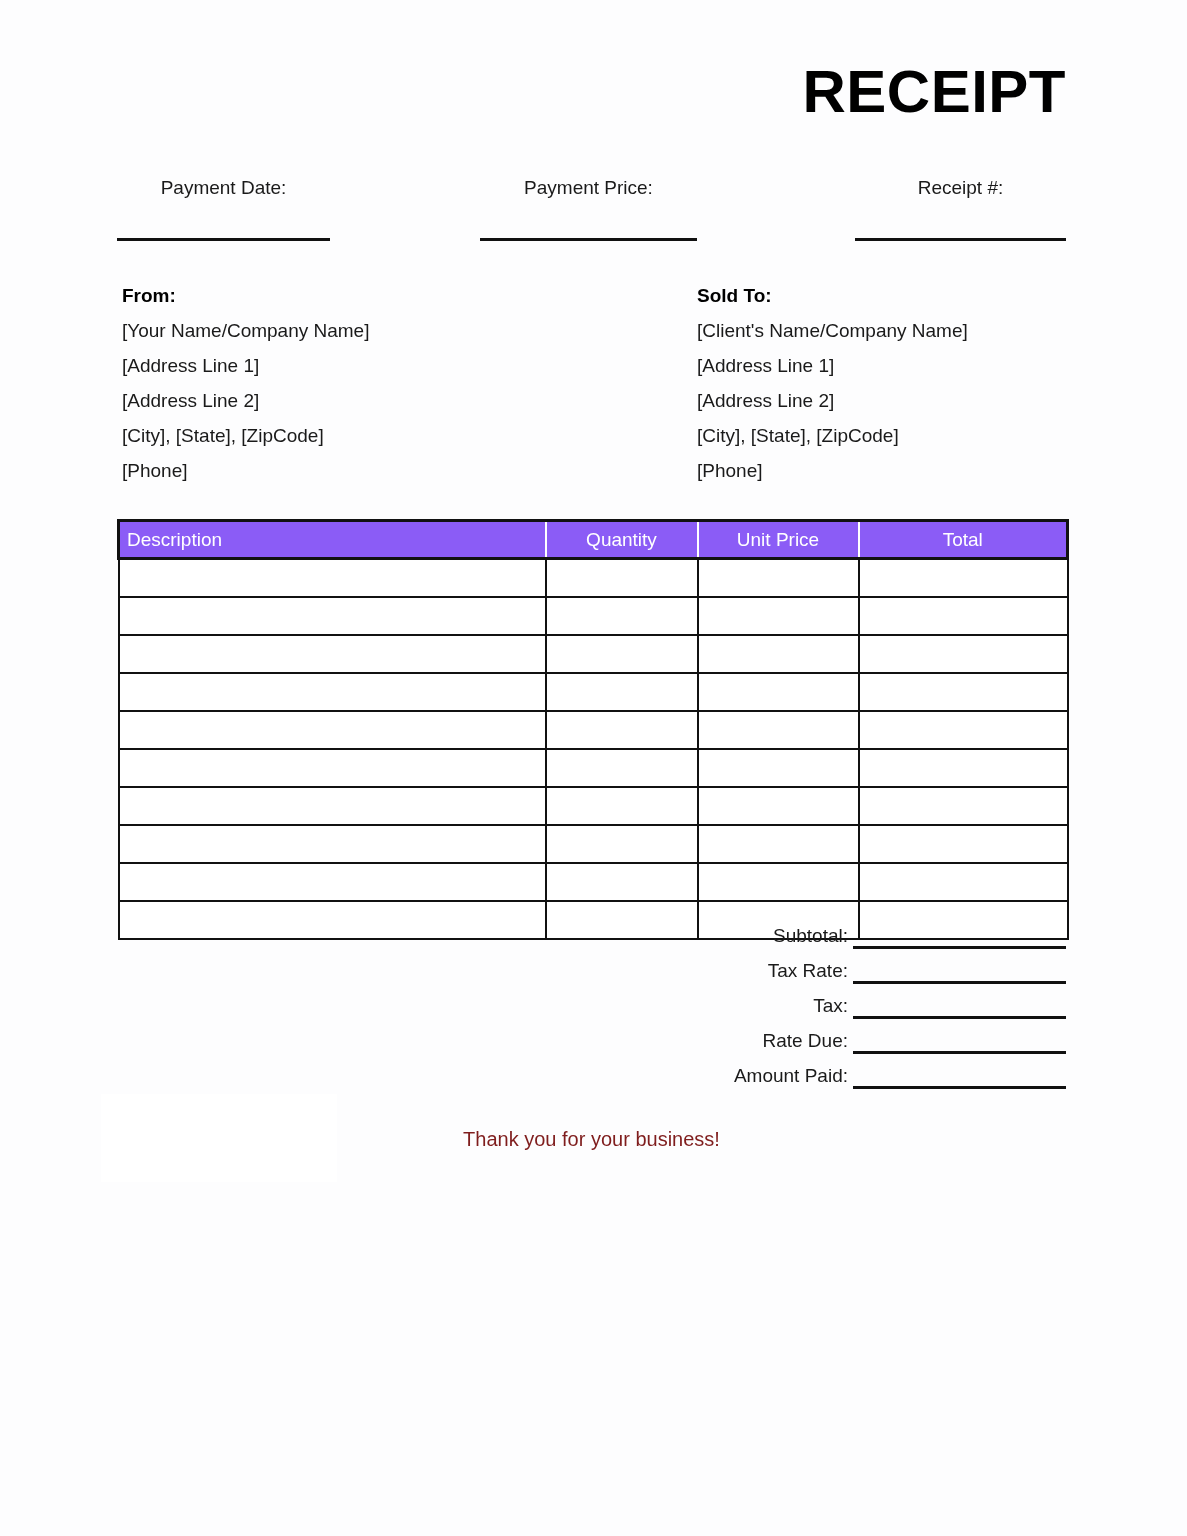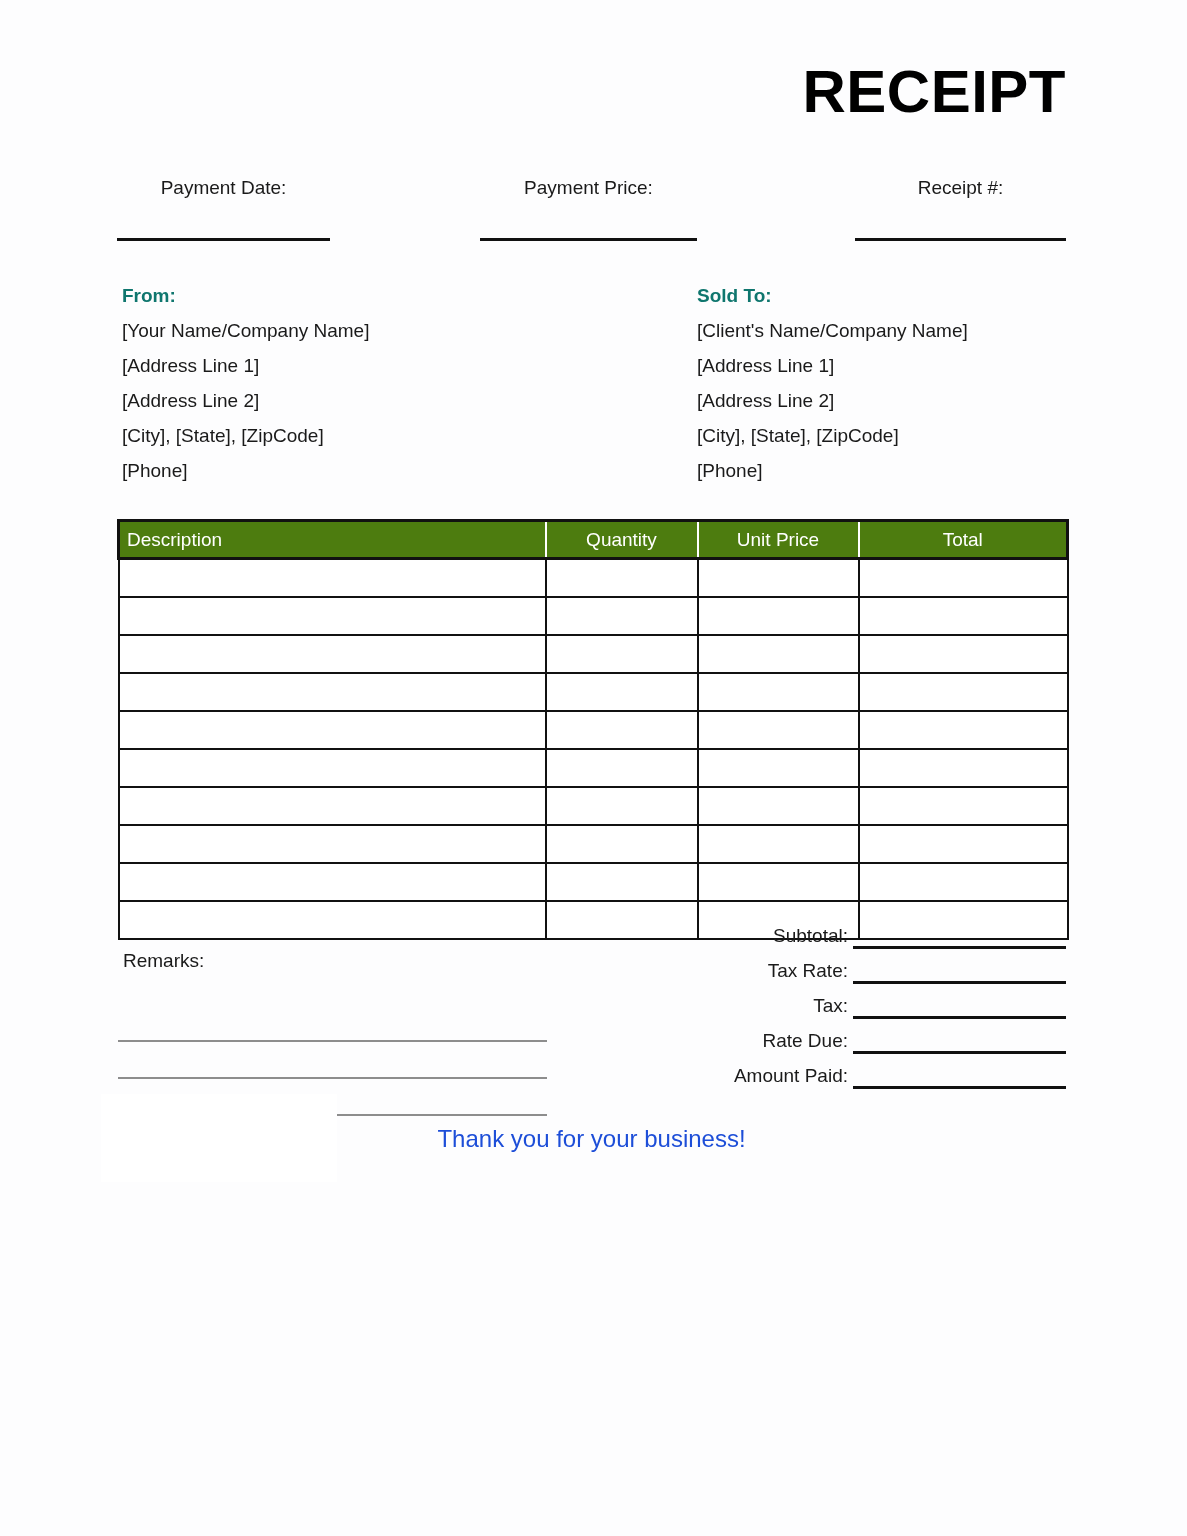--- a/index.html
+++ b/index.html
@@ -85,21 +85,21 @@
     position: absolute;
     top: 0;
   }
   .party.from    { left: 5px;   width: 520px; }
   .party.soldto  { left: 580px; width: 369px; }
 
   .party-title {
     font-size: 19px;
     font-weight: bold;
     line-height: 35px;
-    color: #0f766e;
+    color: #000000;
   }
   .party-line {
     font-size: 19px;
     line-height: 35px;
     color: #1a1a1a;
     white-space: nowrap;
   }
 
   
   .items {
@@ -109,21 +109,21 @@
     width: 949px;
     border-collapse: collapse;
     table-layout: fixed;
   }
   .items col.c-desc  { width: 427px; }
   .items col.c-qty   { width: 152px; }
   .items col.c-price { width: 161px; }
   .items col.c-total { width: 209px; }
 
   .items thead th {
-    background: #4d7c0f;
+    background: #8b5cf6;
     color: #ffffff;
     font-size: 19px;
     font-weight: normal;
     height: 38px;
     padding: 0 8px;
     border-left: 2px solid #ffffff;
     border-right: 2px solid #ffffff;
     border-top: 3px solid #111;
     border-bottom: 3px solid #111;
     text-align: center;
@@ -209,23 +209,23 @@
 
   
   .footer {
     position: absolute;
     left: 117px;
     top: 1126px;
     width: 949px;
     text-align: center;
   }
   .footer-text {
-    font-size: 24px;
+    font-size: 20px;
     line-height: 26px;
-    color: #1d4ed8;
+    color: #7f1d1d;
   }
 </style>
 </head>
 <body>
 
 <div class="page">
 
   <div class="title-row">
     <span class="doc-title">RECEIPT</span>
   </div>
@@ -343,28 +343,20 @@
       </tr>
       <tr>
         <td></td>
         <td></td>
         <td></td>
         <td></td>
       </tr>
     </tbody>
   </table>
 
-  <div class="remarks">
-    <div class="remarks-label">Remarks:</div>
-    <div class="remarks-lines">
-      <div class="remarks-line"></div>
-      <div class="remarks-line"></div>
-      <div class="remarks-line"></div>
-    </div>
-  </div>
 
   <div class="totals">
 
     <div class="total-row">
       <div class="total-label">Subtotal:</div>
       <div class="total-rule"></div>
     </div>
 
     <div class="total-row">
       <div class="total-label">Tax Rate:</div>

